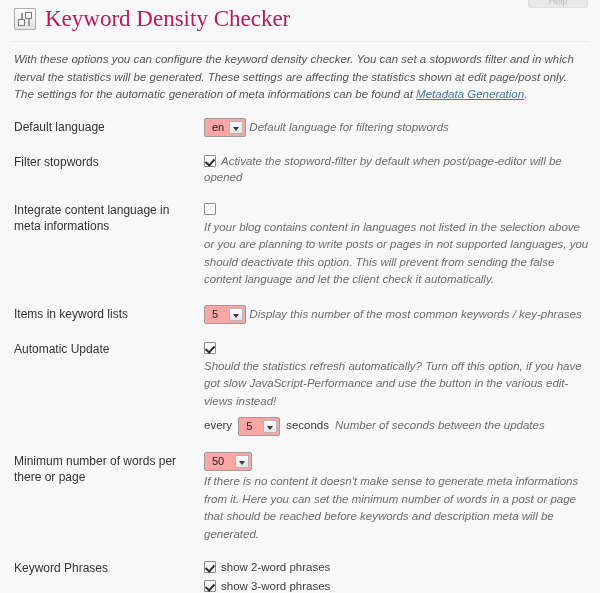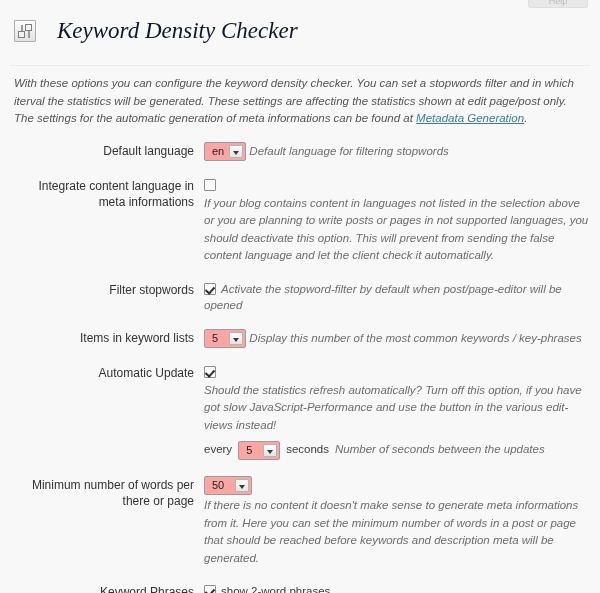--- a/index.html
+++ b/index.html
@@ -72,26 +72,25 @@
     height: 7px;
     box-sizing: border-box;
     border: 1px solid #7d7d7d;
     background: #f2f2f2;
   }
   .header-icon .k1 { left: 3px; top: 10px; }
   .header-icon .k2 { left: 10px; top: 3px; }
 
   .page-title {
     font-family: "Liberation Serif", serif;
-    font-style: italic;
     font-size: 23px;
     font-weight: normal;
-    color: #0f172a;
+    color: #be185d;
     line-height: 1.1;
-    margin: 12px;
+    margin: 0;
     white-space: nowrap;
   }
 
   .rule {
     height: 1px;
     background: #ececec;
     margin: 2px 2px 0 2px;
   }
 
   
@@ -110,21 +109,21 @@
 
   
   .form-table {
     width: 100%;
     border-collapse: collapse;
     margin-top: 2px;
   }
   .form-table tr { vertical-align: top; }
   .form-table th {
     width: 180px;
-    text-align: right;
+    text-align: left;
     font-weight: normal;
     font-size: 12px;
     color: #333333;
     padding: 9px 10px 9px 6px;
     line-height: 16px;
   }
   .form-table td {
     padding: 8px 2px 8px 0;
     line-height: 16px;
   }
@@ -250,31 +249,31 @@
     <tbody>
         <tr>
       <th>Default language</th>
       <td>
         <span class="select"><span>en</span><span class="arrow-btn"></span></span>
         <span class="inline-desc">Default language for filtering stopwords</span>
       </td>
     </tr>
 
     <tr>
+      <th>Filter stopwords</th>
+      <td>
+        <span class="cbox checked"></span><span class="inline-desc">Activate the stopword-filter by default when post/page-editor will be opened</span>
+      </td>
+    </tr>
+
+    <tr>
       <th>Integrate content language in meta informations</th>
       <td>
         <span class="cbox"></span>
         <span class="desc desc-block">If your blog contains content in languages not listed in the selection above or you are planning to write posts or pages in not supported languages, you should deactivate this option. This will prevent from sending the false content language and let the client check it automatically.</span>
-      </td>
-    </tr>
-
-    <tr>
-      <th>Filter stopwords</th>
-      <td>
-        <span class="cbox checked"></span><span class="inline-desc">Activate the stopword-filter by default when post/page-editor will be opened</span>
       </td>
     </tr>
 
     <tr>
       <th>Items in keyword lists</th>
       <td>
         <span class="select"><span>5</span><span class="arrow-btn"></span></span>
         <span class="inline-desc">Display this number of the most common keywords / key-phrases</span>
       </td>
     </tr>

